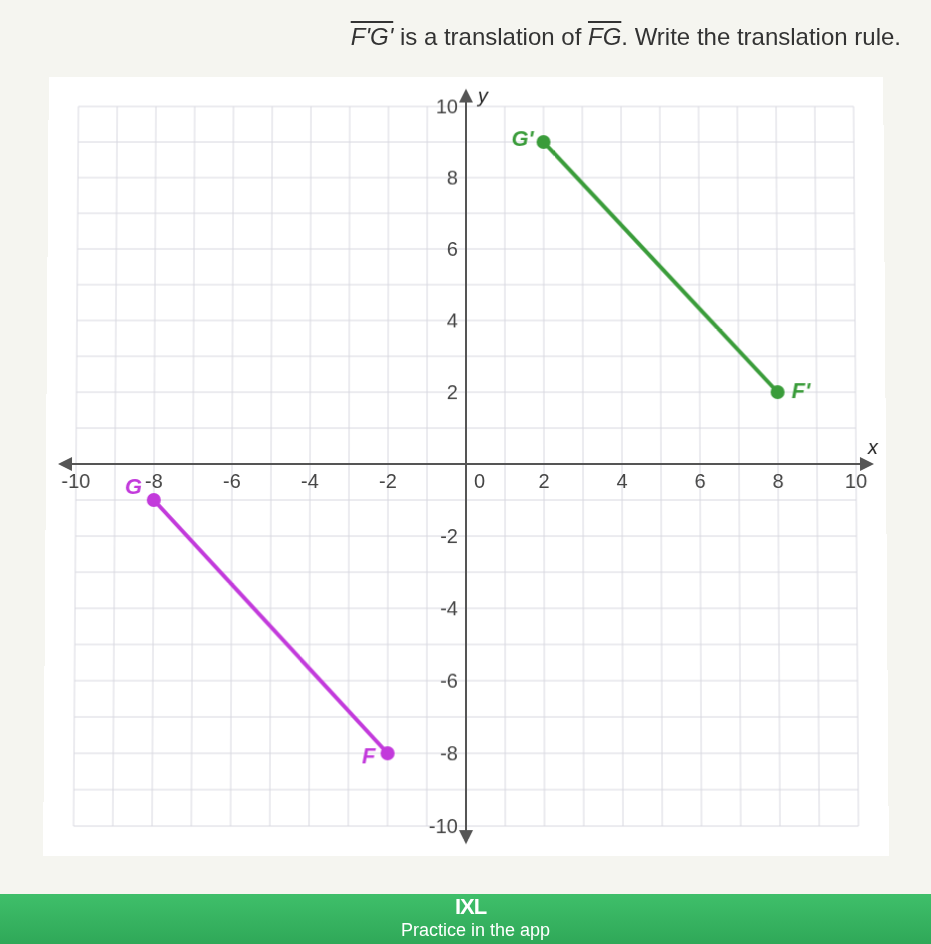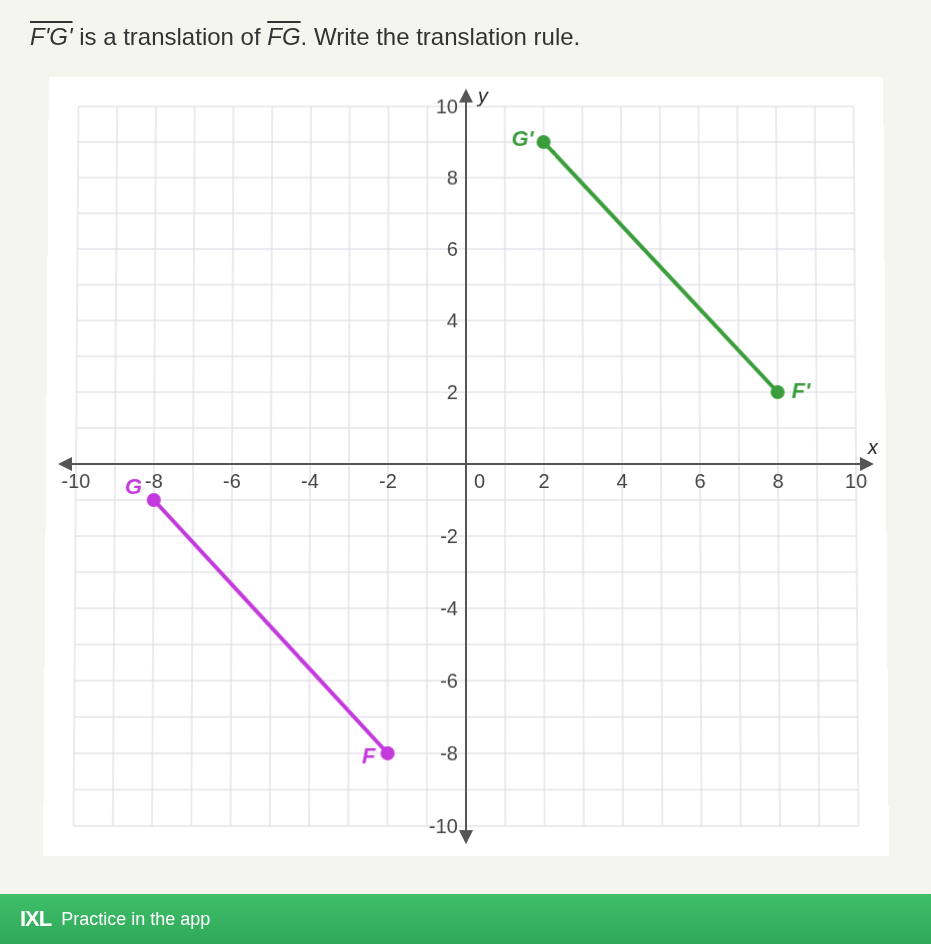--- a/index.html
+++ b/index.html
@@ -7,20 +7,21 @@
     font-family: Arial, Helvetica, sans-serif;
     background: #f5f5f0;
     width: 931px;
     height: 944px;
     position: relative;
     overflow: hidden;
   }
   .page {
     padding: 20px 30px;
     position: relative;
+    text-align: right;
   }
   .question {
     font-size: 24px;
     color: #333;
     margin-bottom: 20px;
     line-height: 1.4;
   }
   .overline {
     text-decoration: overline;
     font-style: italic;
@@ -49,20 +50,21 @@
     left: 0;
     bottom: 0;
     width: 100%;
     height: 50px;
     background: linear-gradient(#3fbf6a, #2fa858);
     display: flex;
     align-items: center;
     padding-left: 20px;
     color: #fff;
     font-size: 18px;
+    flex-direction: column;
   }
   .ixl-logo {
     font-weight: bold;
     font-size: 22px;
     margin-right: 10px;
     letter-spacing: -1px;
   }
 </style>
 </head>
 <body>

